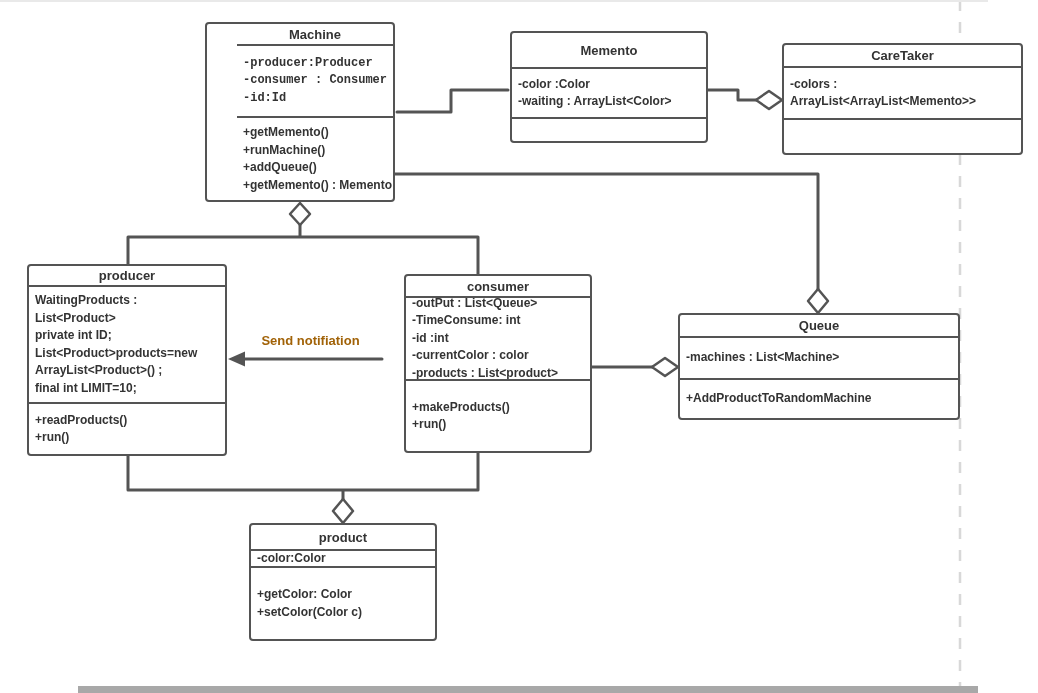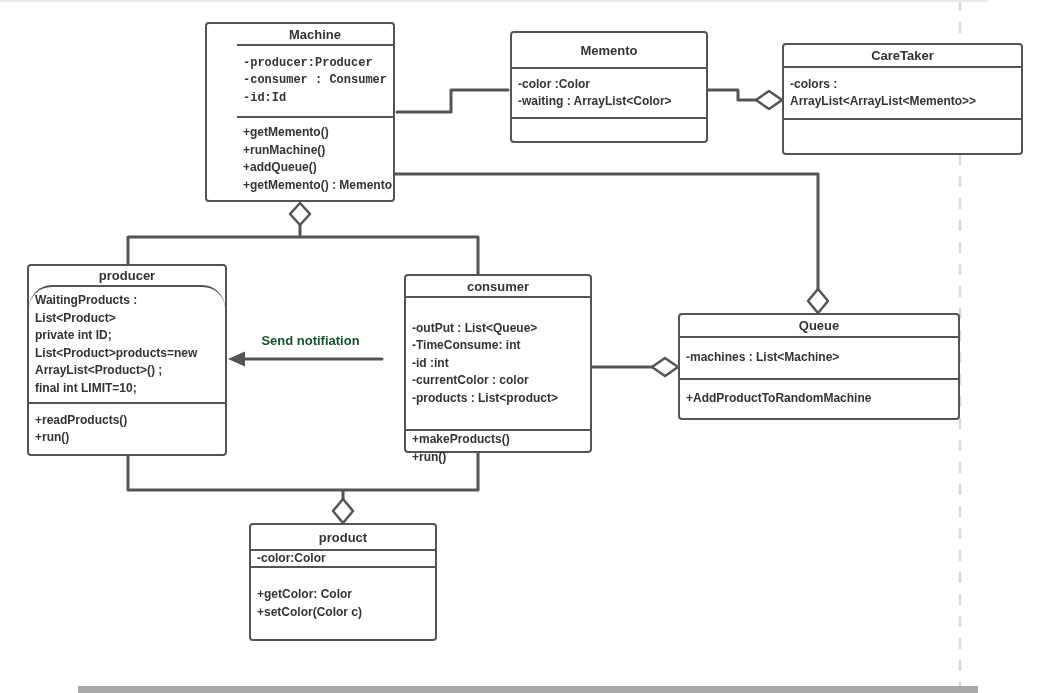--- a/index.html
+++ b/index.html
@@ -19,21 +19,21 @@
     font-size:13px; flex-shrink:0;
   }
   .uml .sec{
     border-top:2.5px solid #545454; box-sizing:border-box;
     display:flex; flex-direction:column; justify-content:center;
     padding:0 6px; line-height:17.5px; white-space:nowrap; flex-shrink:0;
   }
   .uml .sec.grow{flex:1 1 auto;}
   .edge-label{
     position:absolute; z-index:3; font-weight:bold; font-size:13px;
-    color:#14532d; text-align:center;
+    color:#a16207; text-align:center;
   }
   .top-edge{position:absolute; left:0; top:0; width:988px; height:2px; background:#e9e9e9; z-index:1;}
   .bottom-bar{position:absolute; left:78px; top:686px; width:900px; height:7px; background:#a8a8a8; z-index:1;}
 </style>
 </head>
 <body>
 
 <div id="canvas">
 
   <div class="top-edge"></div>
@@ -99,37 +99,37 @@
     <div class="title" style="height:21px;">CareTaker</div>
     <div class="sec" style="height:52px;">
       <div>-colors :</div>
       <div>ArrayList&lt;ArrayList&lt;Memento&gt;&gt;</div>
     </div>
     <div class="sec grow"></div>
   </div>
 
   <div class="uml" style="left:27px;top:264px;width:200px;height:192px;">
     <div class="title" style="height:19px;">producer</div>
-    <div class="sec" style="height:117px;border-radius:23px;">
+    <div class="sec" style="height:117px;">
       <div>WaitingProducts :</div>
       <div>List&lt;Product&gt;</div>
       <div>private int ID;</div>
       <div>List&lt;Product&gt;products=new</div>
       <div>ArrayList&lt;Product&gt;() ;</div>
       <div>final int LIMIT=10;</div>
     </div>
     <div class="sec grow">
       <div>+readProducts()</div>
       <div>+run()</div>
     </div>
   </div>
 
   <div class="uml" style="left:404px;top:274px;width:188px;height:179px;">
     <div class="title" style="height:20px;">consumer</div>
-    <div class="sec" style="height:133px;">
+    <div class="sec" style="height:83px;">
       <div>-outPut : List&lt;Queue&gt;</div>
       <div>-TimeConsume: int</div>
       <div>-id :int</div>
       <div>-currentColor : color</div>
       <div>-products : List&lt;product&gt;</div>
     </div>
     <div class="sec grow">
       <div>+makeProducts()</div>
       <div>+run()</div>
     </div>

